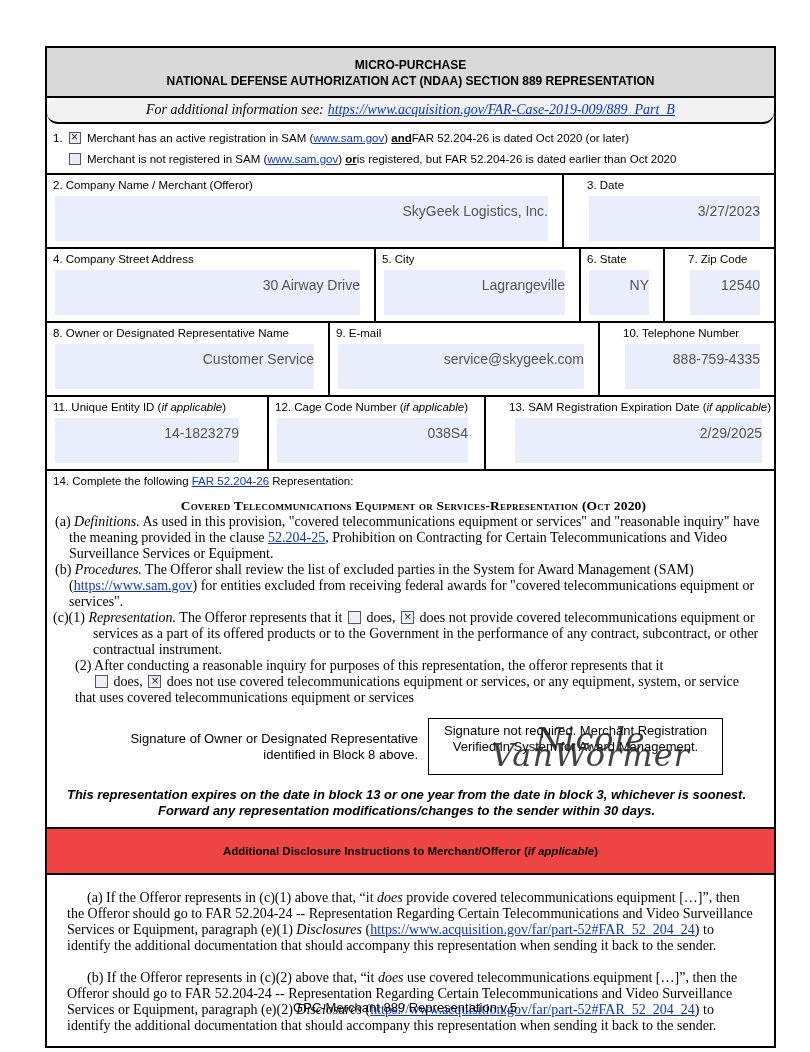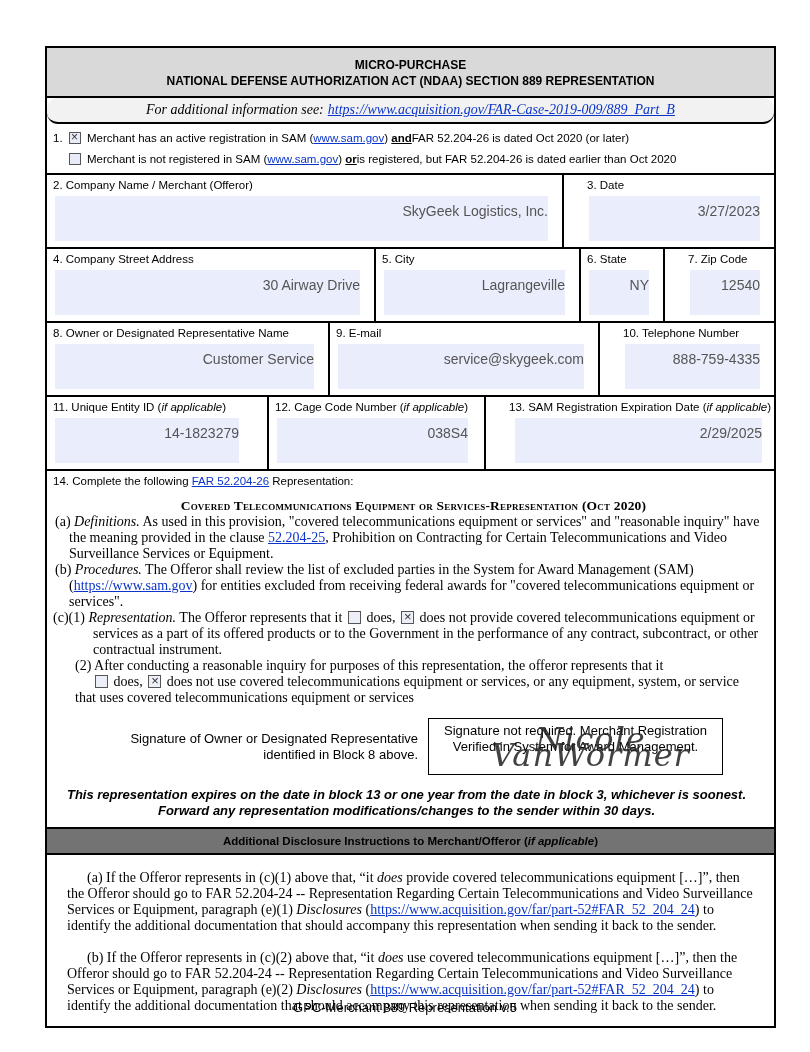--- a/index.html
+++ b/index.html
@@ -27,21 +27,21 @@
     .para { padding-left: 16px; text-indent: -14px; margin-right: 14px; }
     .para2 { padding-left: 40px; text-indent: -24px; margin-right: 14px; }
     .para3 { padding-left: 24px; margin-right: 20px; }
     .inline-cb { display: inline-block; width: 13px; height: 13px; border: 1px solid #555; background: #eceff8; vertical-align: -2px; position: relative; margin: 0 2px; text-indent: 0; box-sizing: border-box; }
     .inline-cb.checked::after { content: "×"; position: absolute; left: 2px; top: -3px; font-size: 13px; font-family: "Liberation Sans", sans-serif; color: #333; }
     .sig-row { display: flex; align-items: center; margin-top: 12px; font-family: "Liberation Sans", sans-serif; font-size: 13px; line-height: 16px; }
     .sig-label { width: 365px; text-align: right; padding-right: 10px; }
     .sig-box { width: 295px; height: 57px; border: 1.5px solid #000; text-align: center; position: relative; padding-top: 4px; box-sizing: border-box; }
     .sig-script { position: absolute; left: 30px; top: 12px; font-family: "DejaVu Serif", serif; font-style: italic; font-size: 32px; letter-spacing: 1px; color: #222; opacity: 0.85; }
     .expire { text-align: center; font-family: "Liberation Sans", sans-serif; font-weight: bold; font-style: italic; font-size: 13px; line-height: 16px; margin: 12px 14px 8px 0; }
-    .disc-head { background: #737373; justify-content: center; font-weight: bold; font-size: 11.5px; padding: 6px 0; }
+    .disc-head { background: #ef4444; justify-content: center; font-weight: bold; font-size: 11.5px; padding: 16px 0; }
     .disc-body { flex-direction: column; padding: 15px 18px 12px 20px; font-family: "Liberation Serif", serif; font-size: 14px; line-height: 16px; }
     .disc-body p { margin: 0 0 16px 0; text-indent: 20px; }
     .disc-body p:last-child { margin-bottom: 0; }
     .footer { position: absolute; top: 1000px; left: 0; width: 810px; text-align: center; font-size: 13px; }
   </style>
 </head>
 <body>
 
 <div class="form">
 

